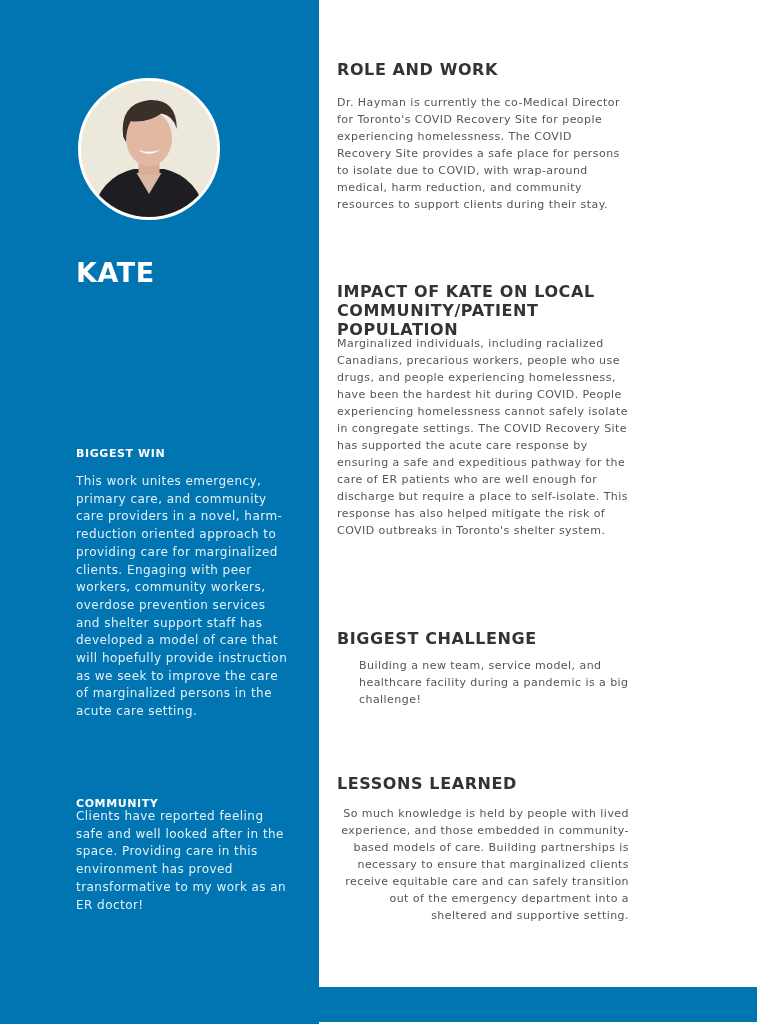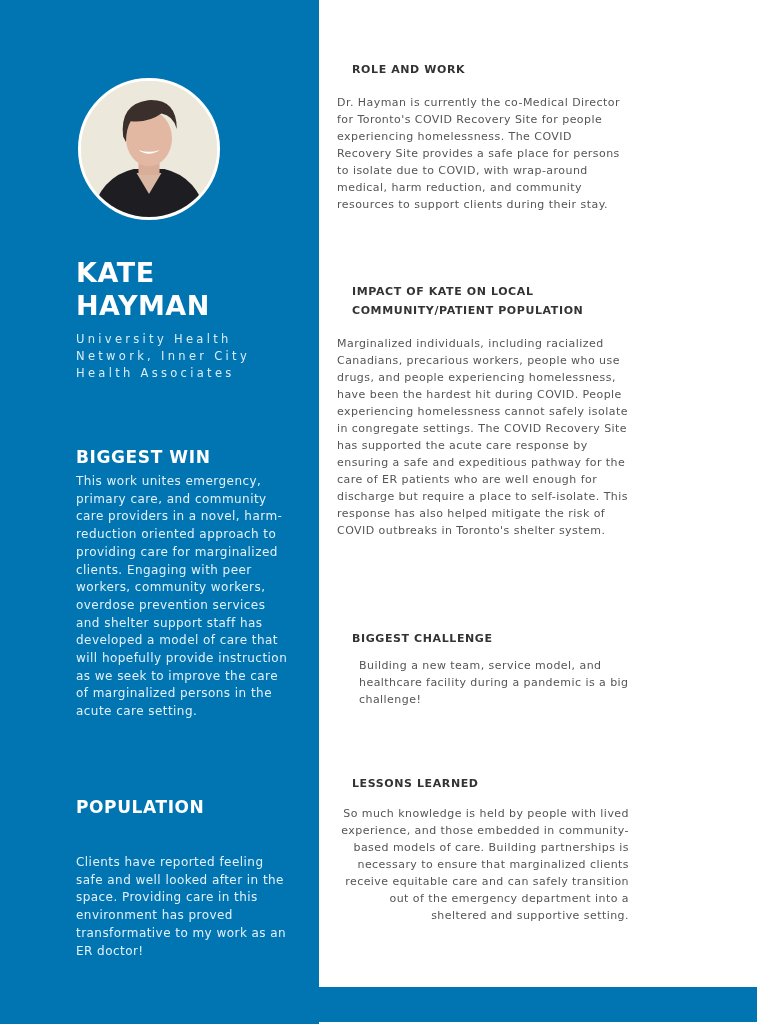--- a/index.html
+++ b/index.html
@@ -8,53 +8,51 @@
   .sidebar { position:absolute; left:0; top:0; width:319px; height:1024px; background:#0075b2; }
   .bottom-bar { position:absolute; left:319px; top:987px; width:438px; height:35px; background:#0075b2; }
   .avatar { position:absolute; left:78px; top:78px; width:142px; height:142px; border-radius:50%;
             border:3px solid #ffffff; box-sizing:border-box; overflow:hidden;
             background:#ece9dc; }
   .avatar svg { width:100%; height:100%; display:block; }
   .name { position:absolute; left:76px; top:256px; color:#ffffff; font-size:27px; font-weight:bold;
           line-height:33px; letter-spacing:0.5px; }
   .affil { position:absolute; left:76px; top:331px; color:#d9ecf7; font-size:11.5px; line-height:17px;
            letter-spacing:3.3px; width:230px; }
-  .s-head { position:absolute; left:76px; color:#ffffff; font-size:17px; font-weight:bold; letter-spacing:0.6px; }
+  .s-head { position:absolute; left:76px; color:#ffffff; font-size:11px; font-weight:bold; letter-spacing:0.6px; }
   .s-body { position:absolute; left:76px; width:215px; color:#e3f1fa; font-size:12px; line-height:17.7px;
             letter-spacing:0.45px; }
-  .m-head { position:absolute; left:352px; color:#333333; font-size:11px; font-weight:bold; line-height:19px; letter-spacing:0.6px; }
+  .m-head { position:absolute; left:337px; color:#333333; font-size:16px; font-weight:bold; line-height:19px; letter-spacing:0.6px; }
   .m-body { position:absolute; left:337px; width:292px; color:#555555; font-size:11px; line-height:17px; letter-spacing:0.45px; }
 </style>
 </head>
 <body>
 
 <div class="sidebar">
   <div class="avatar">
     <svg viewBox="0 0 142 142">
       <rect width="142" height="142" fill="#ece9dc"></rect>
       <path d="M10 142 Q20 100 55 92 L87 92 Q122 100 132 142 Z" fill="#1e1e22"></path>
       <path d="M58 96 L71 118 L84 96 Z" fill="#d9b7a3"></path>
       <rect x="60" y="78" width="22" height="20" fill="#d9ae98"></rect>
       <ellipse cx="71" cy="60" rx="24" ry="29" fill="#e2b8a3"></ellipse>
       <path d="M44 58 Q40 24 70 20 Q100 18 100 50 Q96 36 84 34 Q70 44 52 42 Q47 50 47 64 Z" fill="#3b2f2b"></path>
       <path d="M60 72 Q71 80 82 72 Q71 76 60 72 Z" fill="#ffffff"></path>
     </svg>
   </div>
 
   <div class="name">
     <div>KATE</div>
-    <div>HAYMAN</div>
   </div>
-  <div class="affil">University Health Network, Inner City Health Associates</div>
 
   <div class="s-head" style="top:447px;">BIGGEST WIN</div>
   <div class="s-body" style="top:473px;">This work unites emergency, primary care, and community care providers in a novel, harm-reduction oriented approach to providing care for marginalized clients. Engaging with peer workers, community workers, overdose prevention services and shelter support staff has developed a model of care that will hopefully provide instruction as we seek to improve the care of marginalized persons in the acute care setting.</div>
 
-  <div class="s-head" style="top:797px;">POPULATION</div>
-  <div class="s-body" style="top:854px;">Clients have reported feeling safe and well looked after in the space. Providing care in this environment has proved transformative to my work as an ER doctor!</div>
+  <div class="s-head" style="top:797px;">COMMUNITY</div>
+  <div class="s-body" style="top:808px;">Clients have reported feeling safe and well looked after in the space. Providing care in this environment has proved transformative to my work as an ER doctor!</div>
 </div>
 
 <div class="m-head" style="top:60px;">ROLE AND WORK</div>
 <div class="m-body" style="top:94px;">Dr. Hayman is currently the co-Medical Director for Toronto's COVID Recovery Site for people experiencing homelessness. The COVID Recovery Site provides a safe place for persons to isolate due to COVID, with wrap-around medical, harm reduction, and community resources to support clients during their stay.</div>
 
 <div class="m-head" style="top:282px; width:290px;">IMPACT OF KATE ON LOCAL COMMUNITY/PATIENT POPULATION</div>
 <div class="m-body" style="top:335px;">Marginalized individuals, including racialized Canadians, precarious workers, people who use drugs, and people experiencing homelessness, have been the hardest hit during COVID. People experiencing homelessness cannot safely isolate in congregate settings. The COVID Recovery Site has supported the acute care response by ensuring a safe and expeditious pathway for the care of ER patients who are well enough for discharge but require a place to self-isolate. This response has also helped mitigate the risk of COVID outbreaks in Toronto's shelter system.</div>
 
 <div class="m-head" style="top:629px;text-align:right;">BIGGEST CHALLENGE</div>
 <div class="m-body" style="top:657px;margin-left:22px;">Building a new team, service model, and healthcare facility during a pandemic is a big challenge!</div>

